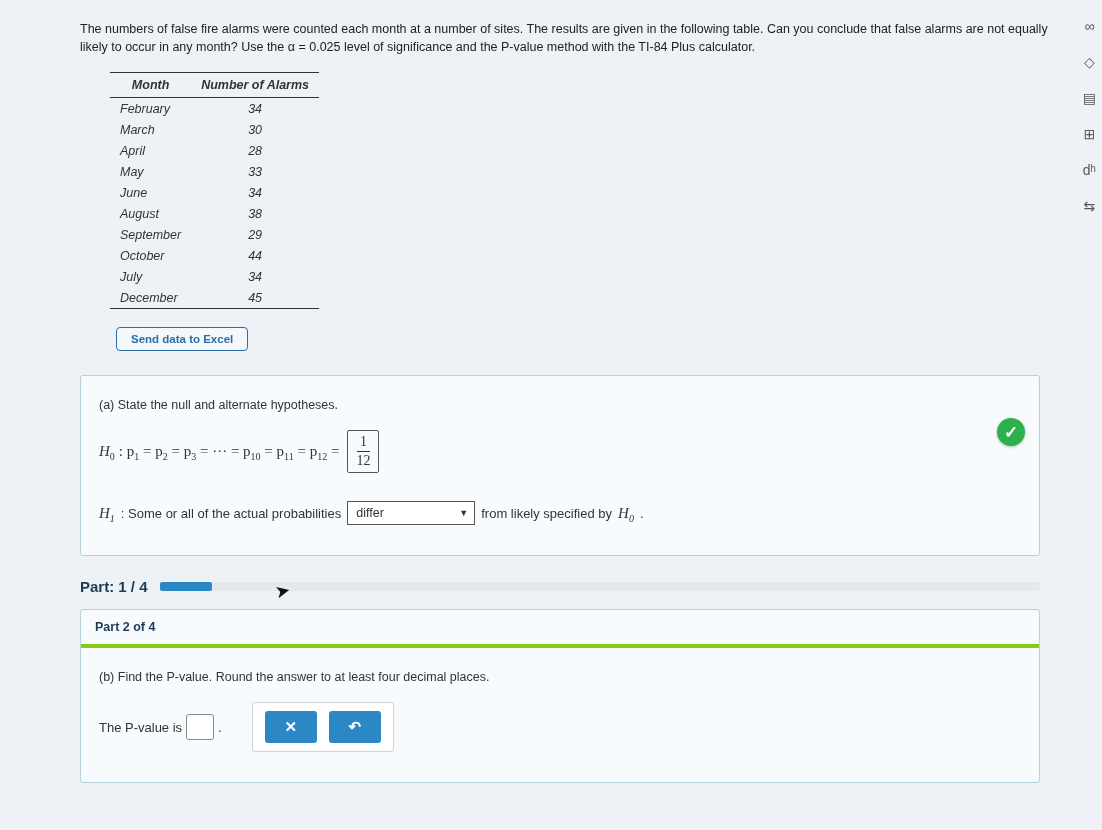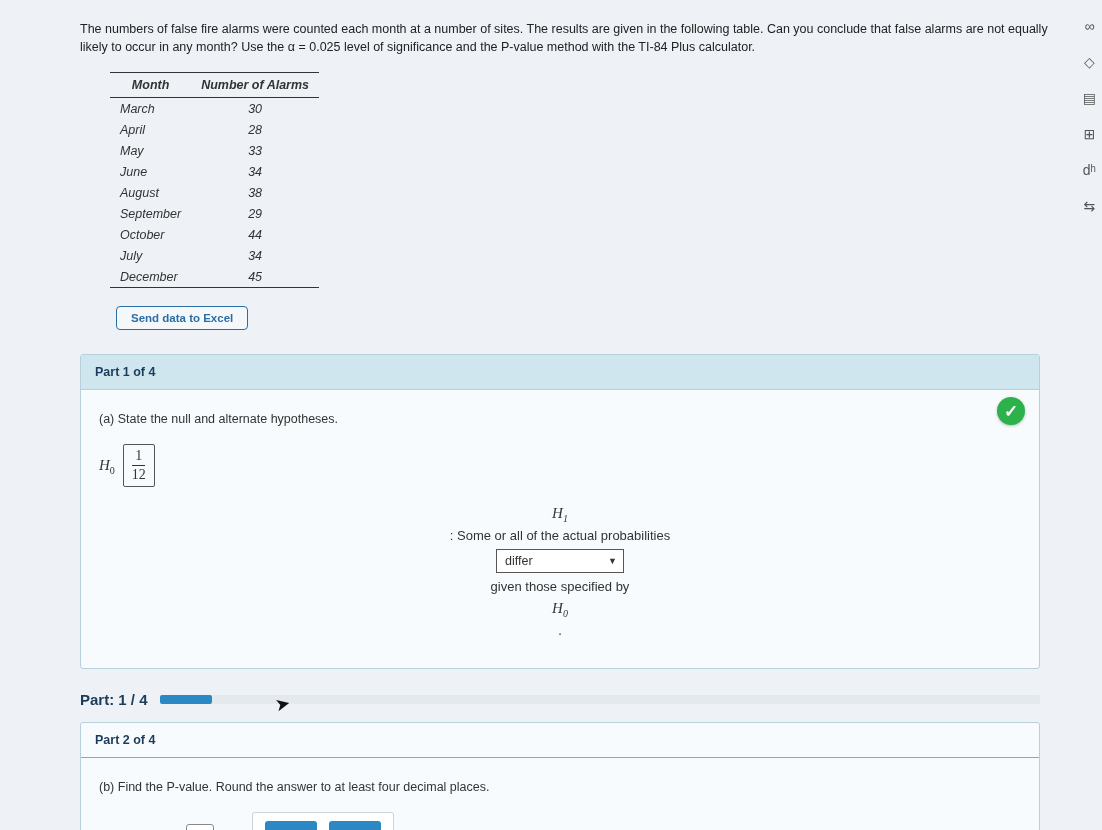--- a/index.html
+++ b/index.html
@@ -105,21 +105,21 @@
     align-items: center;
     border: 1.5px solid #555;
     padding: 4px 8px;
     margin-left: 4px;
     border-radius: 2px;
     font-family: "Times New Roman", serif;
     line-height: 1;
   }
   .frac-box .num { border-bottom: 1px solid #333; padding: 0 3px 2px; font-size:14px;}
   .frac-box .den { padding-top: 2px; font-size:14px;}
-  .h1-line { margin-top: 18px; font-size: 13px; display:flex; align-items:center; flex-wrap:wrap; gap:6px;flex-direction:column;}
+  .h1-line { margin-top: 28px; font-size: 13px; display:flex; align-items:center; flex-wrap:wrap; gap:6px;}
   .h1-line .ser { font-family:"Times New Roman",serif; font-style:italic; font-size:15px;}
   .select-box {
     border: 1.5px solid #555;
     background: #fff;
     padding: 4px 24px 4px 8px;
     font-size: 12.5px;
     position: relative;
     display: inline-block;
     min-width: 128px;
     cursor: pointer;
@@ -168,21 +168,21 @@
     width: 960px;
     background: #f8fbfd;
     border: 1px solid #b6d0dc;
     border-radius: 3px;
   }
   .part2-header {
     padding: 10px 14px;
     font-size: 12.5px;
     color: #1a3c5a;
     font-weight:600;
-    border-bottom: 1px solid #84cc16;
+    border-bottom: 4px solid #84cc16;
   }
   .answer-row {
     margin-top: 18px;
     display: flex;
     align-items: center;
     gap: 4px;
     font-size: 13px;
   }
   .answer-input {
     width: 28px;
@@ -235,20 +235,24 @@
 
 <table class="data-table">
   <thead>
     <tr>
       <th>Month</th>
       <th>Number of Alarms</th>
     </tr>
   </thead>
   <tbody id="tbody">
       <tr>
+        <td>February</td>
+        <td class="val">34</td>
+      </tr>
+      <tr>
         <td>March</td>
         <td class="val">30</td>
       </tr>
       <tr>
         <td>April</td>
         <td class="val">28</td>
       </tr>
       <tr>
         <td>May</td>
         <td class="val">33</td>
@@ -276,38 +280,46 @@
       <tr>
         <td>December</td>
         <td class="val">45</td>
       </tr>
     </tbody>
 </table>
 
 <div class="send-excel">Send data to Excel</div>
 
 <div class="part-box">
-  <div class="part-header">Part 1 of 4</div>
   <div class="check-icon">✓</div>
   <div class="part-content">
     <div>(a) State the null and alternate hypotheses.</div>
 
     <div class="h0-line">
       <span><i>H</i><span class="sub-sm">0</span></span>
+      <span>
+        <span>: p</span><span class="sub-sm">1</span>
+        <span> = p</span><span class="sub-sm">2</span>
+        <span> = p</span><span class="sub-sm">3</span>
+        <span> = ··· = p</span><span class="sub-sm">10</span>
+        <span> = p</span><span class="sub-sm">11</span>
+        <span> = p</span><span class="sub-sm">12</span>
+        <span> = </span>
+      </span>
       <span class="frac-box">
         <span class="num">1</span>
         <span class="den">12</span>
       </span>
     </div>
 
     <div class="h1-line">
       <span class="ser"><i>H</i><span class="sub-sm">1</span></span>
       <span>: Some or all of the actual probabilities</span>
       <span class="select-box">differ</span>
-      <span>given those specified by</span>
+      <span>from likely specified by</span>
       <span class="ser"><i>H</i><span class="sub-sm">0</span></span>
       <span>.</span>
     </div>
   </div>
 </div>
 
 <div class="progress-row">
   <span class="progress-label">Part: 1 / 4</span>
   <div class="progress-bar">
     <div class="progress-fill"></div>

